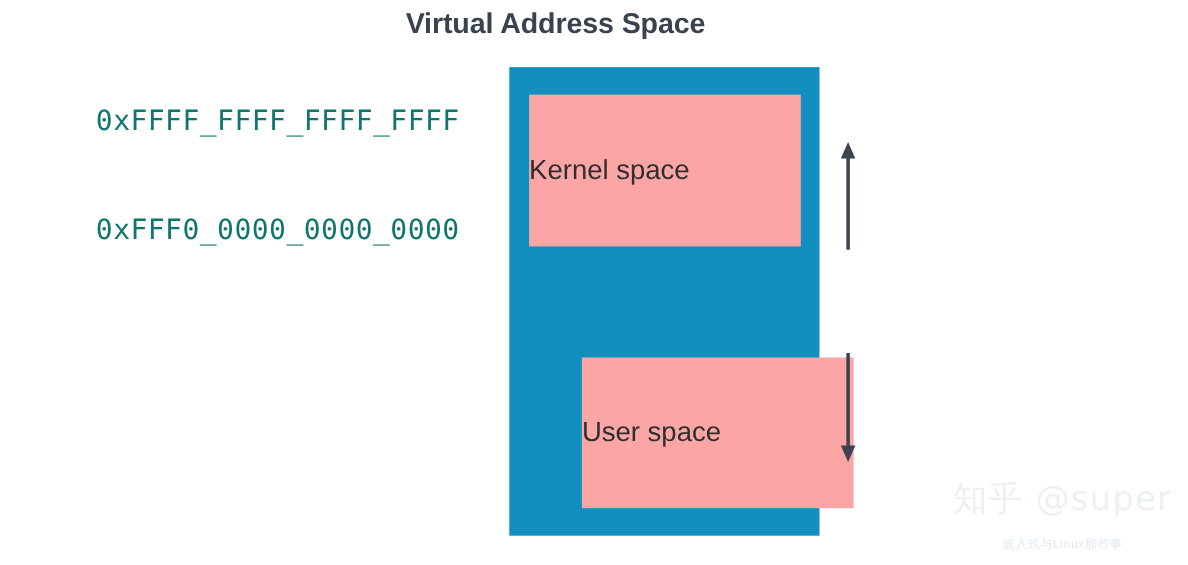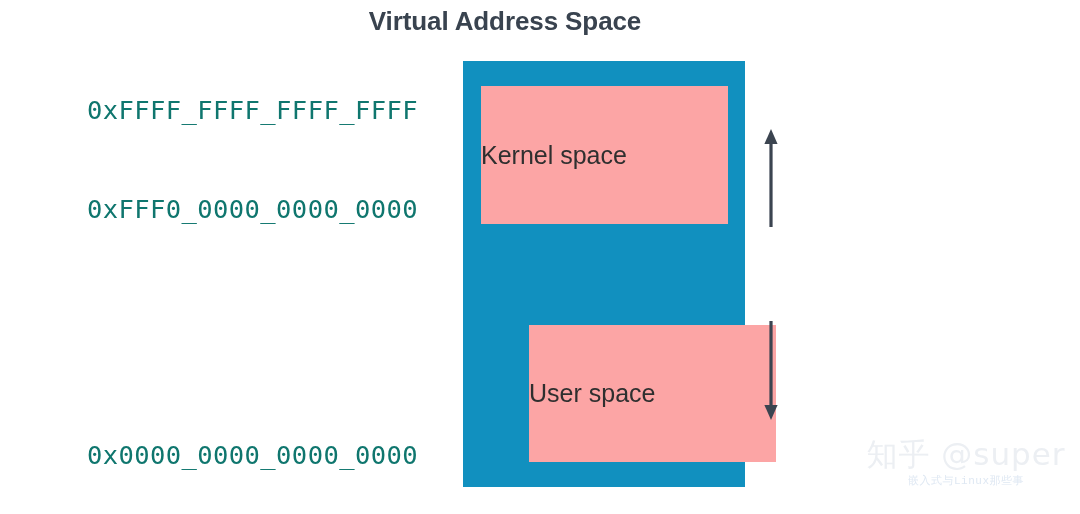--- a/index.html
+++ b/index.html
@@ -119,22 +119,22 @@
   }
   #watermark-main {
     font-family: "DejaVu Sans", sans-serif;
     font-size: 31px;
     color: #eceff3;
     letter-spacing: 1px;
     line-height: 1.05;
     white-space: nowrap;
   }
   #watermark-sub {
-    margin-top: 2px;
-    font-family: Liberation Mono, monospace;
+    margin-top: 16px;
+    font-family: Liberation Sans, sans-serif;
     font-size: 11px;
     color: #dfe8f3;
     letter-spacing: 0.5px;
     white-space: nowrap;
   }
 </style>
 </head>
 <body>
 
 <div id="canvas">
@@ -145,21 +145,20 @@
     <div class="region-box" id="kernel-space-box" style="left:18px; top:25px;">
       <span class="region-label">Kernel space</span>
     </div>
     <div class="region-box" id="user-space-box" style="left:18px; top:264px;">
       <span class="region-label">User space</span>
     </div>
   </div>
 
   <div class="address-label" id="address-top">0xFFFF_FFFF_FFFF_FFFF</div>
   <div class="address-label" id="address-kernel-base">0xFFF0_0000_0000_0000</div>
-  <div class="address-label" id="address-zero">0x0000_0000_0000_0000</div>
 
   <svg class="arrow" id="arrow-t1sz" style="left:758px; top:125px;" width="26" height="104" viewBox="0 0 26 104">
     <line x1="13" y1="102" x2="13" y2="14" stroke="#3b4450" stroke-width="3.2"></line>
     <polygon points="13,4 6.4,19 19.6,19" fill="#3b4450"></polygon>
   </svg>
 
   <svg class="arrow" id="arrow-t0sz" style="left:758px; top:318px;" width="26" height="106" viewBox="0 0 26 106">
     <line x1="13" y1="3" x2="13" y2="91" stroke="#3b4450" stroke-width="3.2"></line>
     <polygon points="13,102 6.4,87 19.6,87" fill="#3b4450"></polygon>
   </svg>

